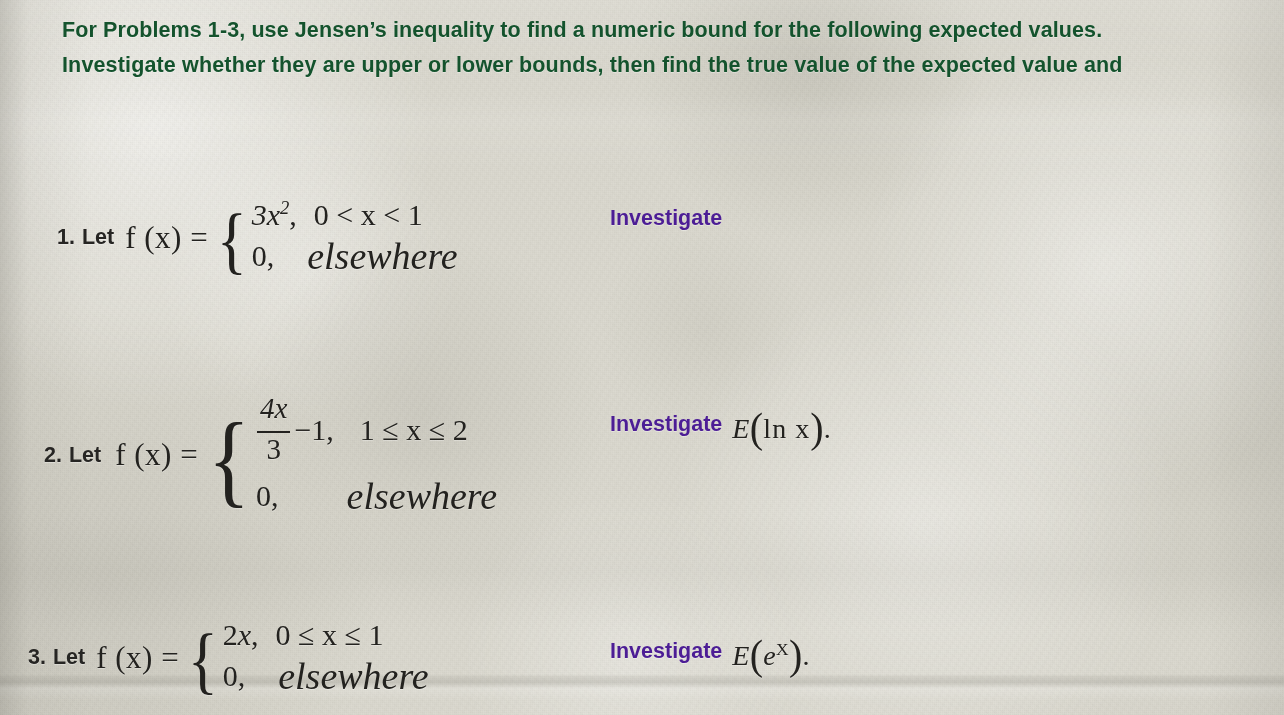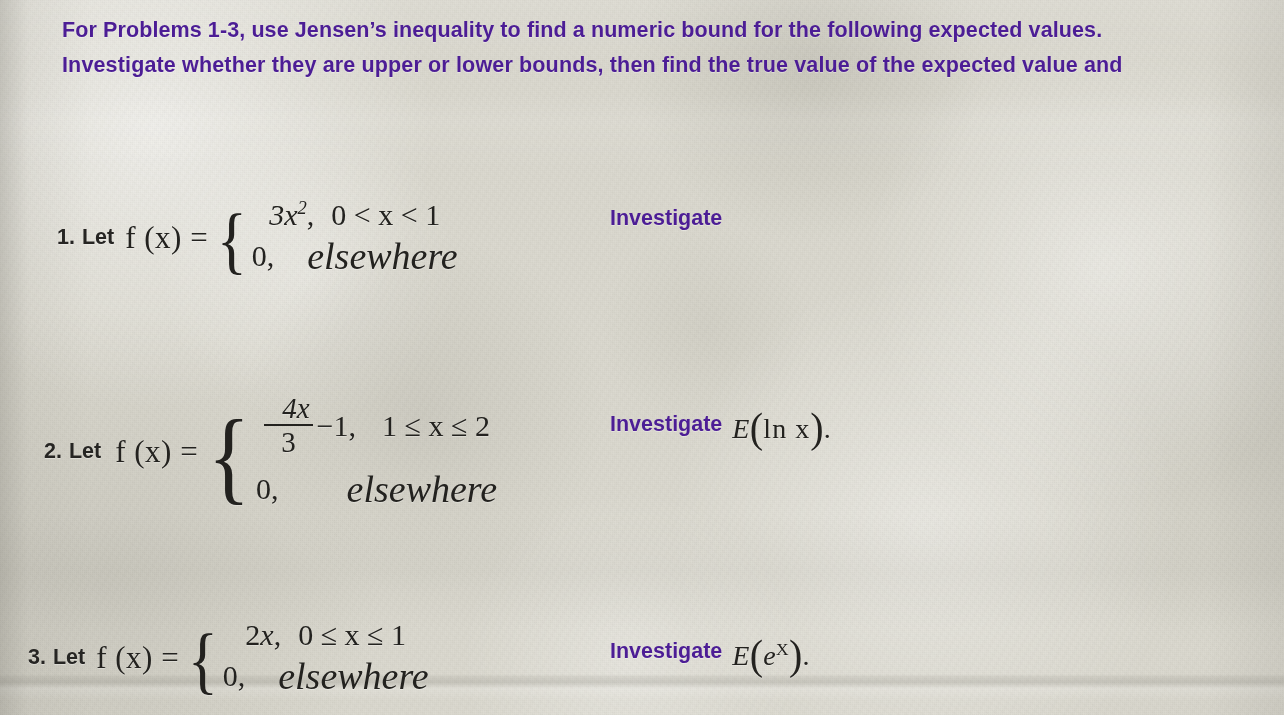--- a/index.html
+++ b/index.html
@@ -77,21 +77,21 @@
 
   .intro {
     position: absolute;
     left: 62px;
     top: 13px;
     width: 1190px;
     font-size: 21.5px;
     line-height: 35px;
     font-weight: 600;
     letter-spacing: .1px;
-    color: #4c1d95;
+    color: #14532d;
     text-shadow: 0 1px 0 rgba(255,255,255,.35);
   }
   .intro .l2 { letter-spacing: .15px; }
 
   .prob { position: absolute; display: flex; align-items: center; }
 
   .lbl {
     font-size: 21.5px;
     font-weight: 600;
     color: #262523;
@@ -130,38 +130,37 @@
     display: flex;
     flex-direction: column;
     justify-content: center;
   }
   .caseline {
     display: flex;
     align-items: center;
     white-space: nowrap;
     font-size: 30px;
     line-height: 1.02;
-    justify-content: center;
   }
   .caseline .piece { display: inline-block; }
   .caseline .cond { display: inline-block; }
   .elsewhere { font-style: italic; font-size: 38px; }
 
   
   .frac {
     display: inline-flex;
     flex-direction: column;
     align-items: center;
     vertical-align: middle;
     line-height: 1;
     margin: 0 1px;
     position: relative;
     top: -1px;
   }
-  .frac .num { font-size: 29px; padding: 0 3px 1px; font-style: italic; margin-left: 15px; }
+  .frac .num { font-size: 29px; padding: 0 3px 8px; font-style: italic; }
   .frac .bar { width: 100%; height: 2px; background: #23221f; }
   .frac .den { font-size: 29px; padding: 2px 3px 0; }
 
   .sup { font-size: .62em; vertical-align: super; line-height: 0; font-style: italic; }
   .supr { font-size: .62em; vertical-align: super; line-height: 0; }
 
   .invest {
     position: absolute;
     display: flex;
     align-items: center;

